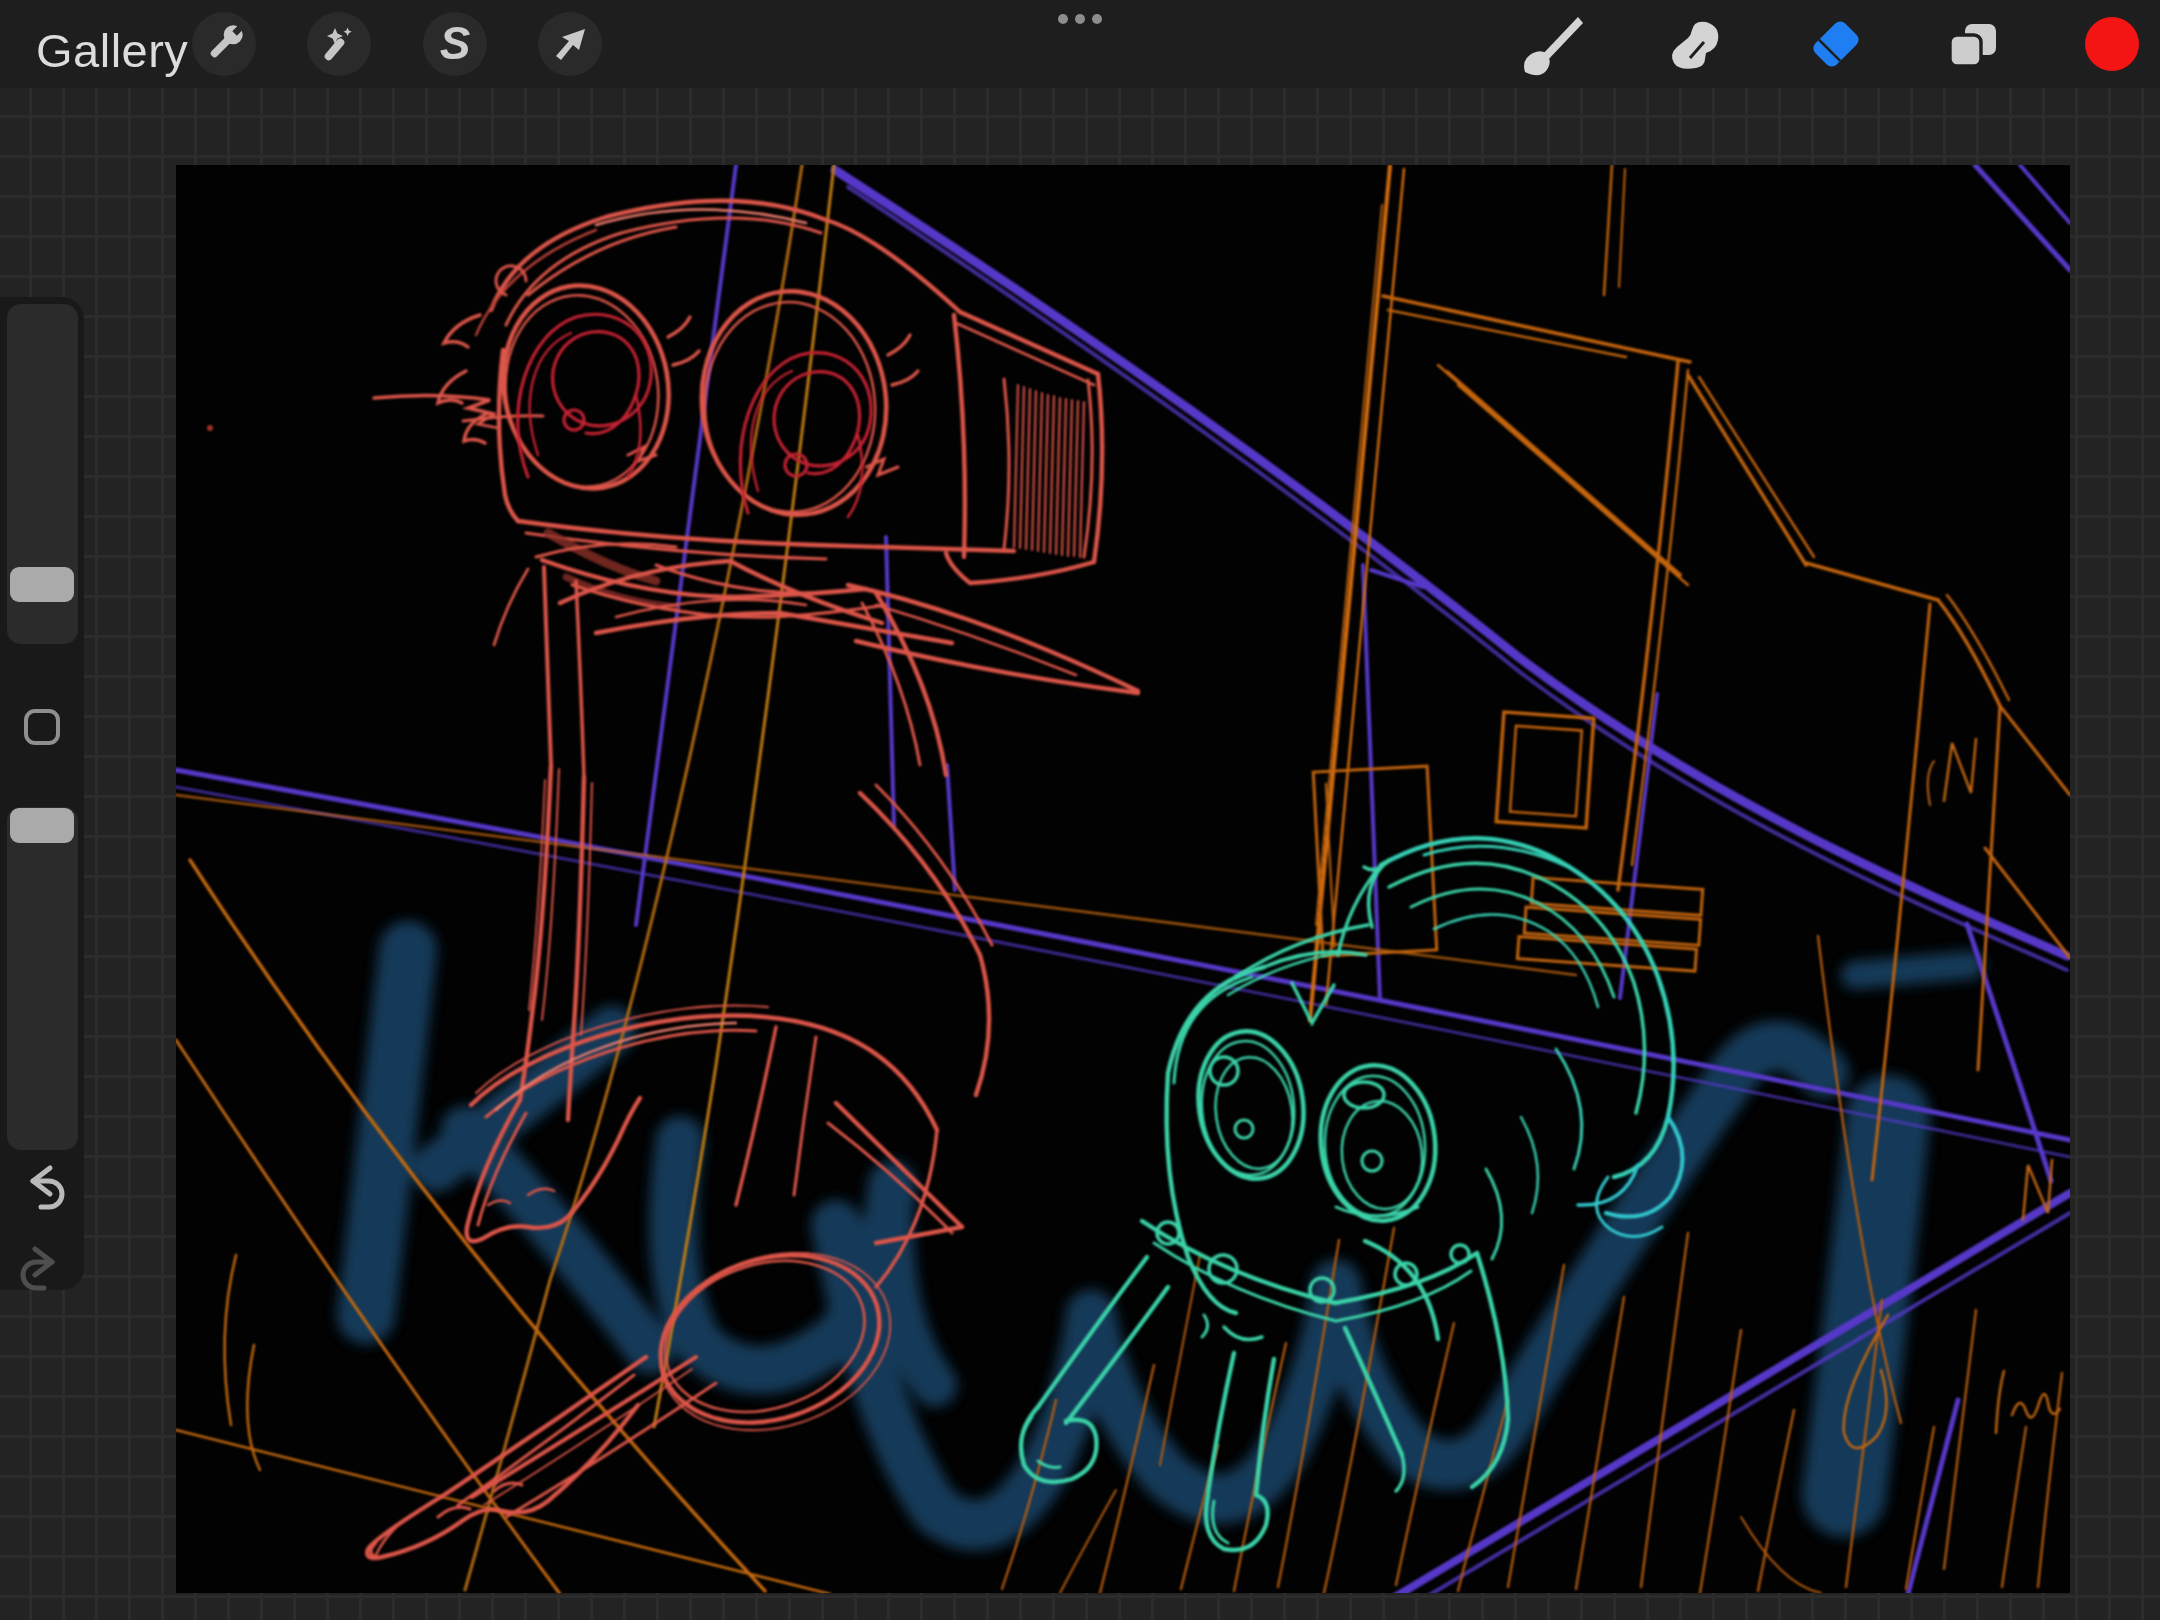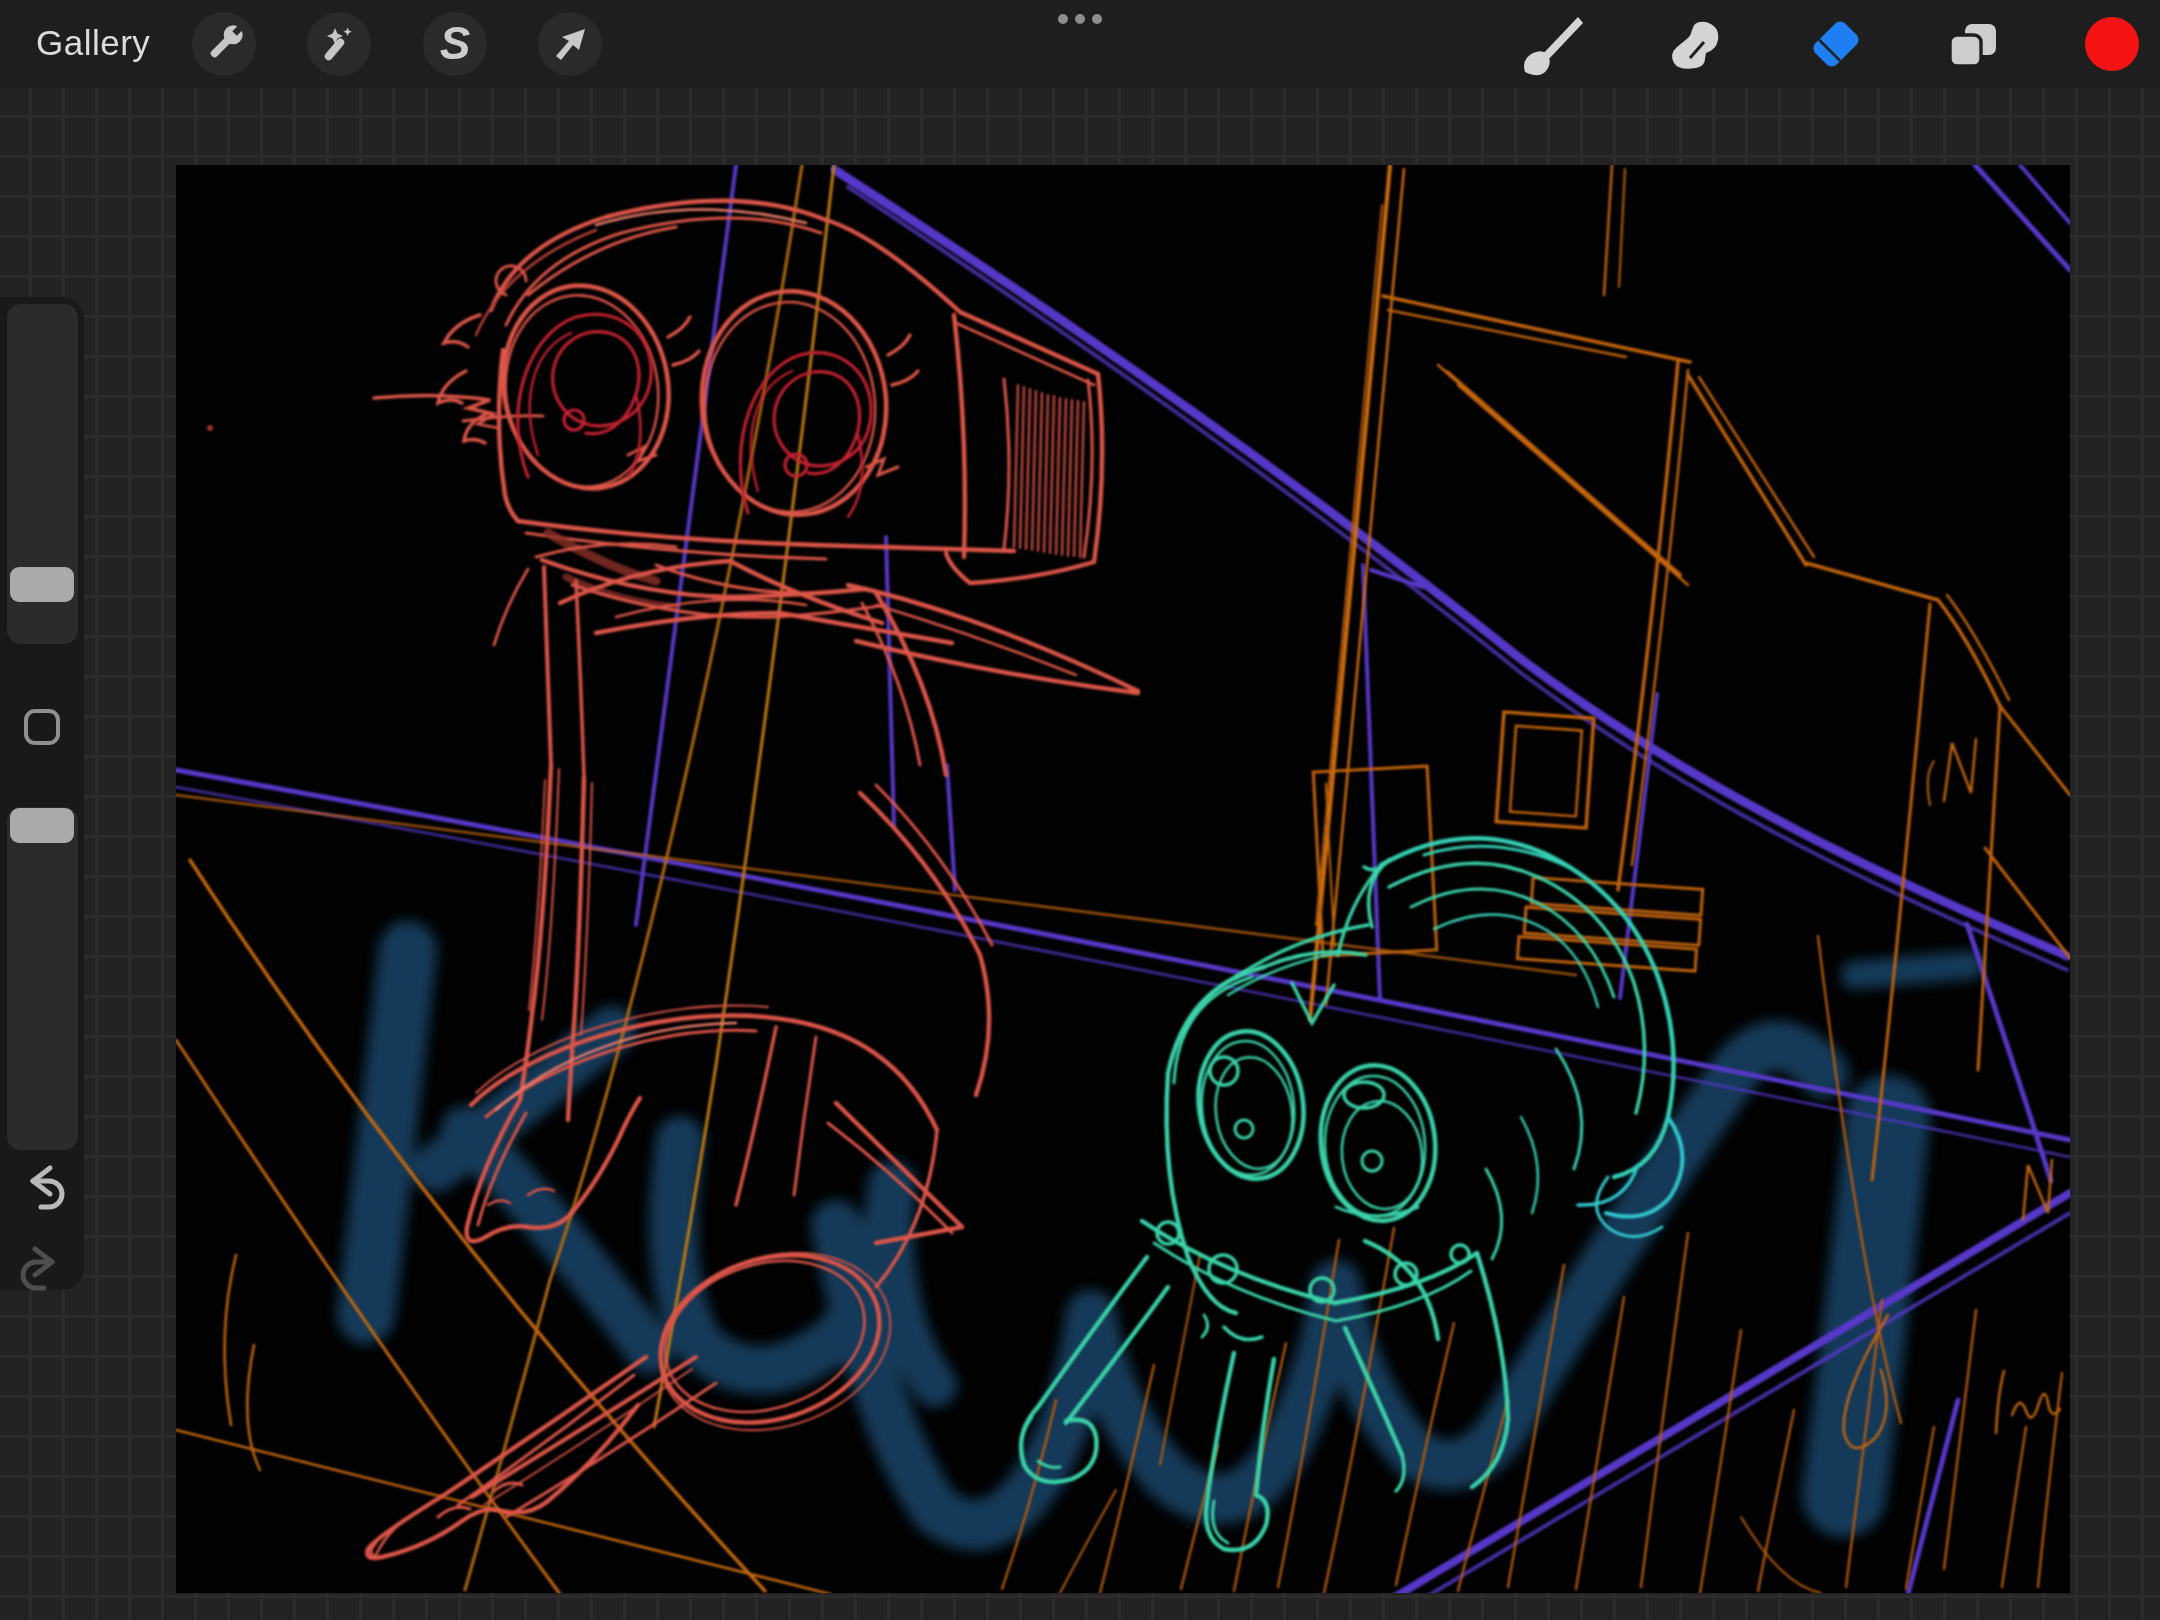--- a/index.html
+++ b/index.html
@@ -1,20 +1,20 @@
 <!DOCTYPE html>
 <html><head>
 <meta charset="utf-8">
 <style>
 html,body{-webkit-font-smoothing:antialiased;margin:0;padding:0;width:2160px;height:1620px;overflow:hidden;background:#232323;font-family:"Liberation Sans",sans-serif;}
 #bg{position:absolute;left:0;top:88px;width:2160px;height:1532px;
 background-image:linear-gradient(#2c2c2c 3px,transparent 3px),linear-gradient(90deg,#2c2c2c 3px,transparent 3px);
 background-size:33px 40px;background-position:-4px 27px;}
 #toolbar{position:absolute;left:0;top:0;width:2160px;height:88px;background:#1e1e1e;}
-.gal{position:absolute;left:36px;top:23px;font-size:35px;color:#dcdcdc;letter-spacing:.5px;}
+.gal{position:absolute;left:36px;top:23px;font-size:47px;color:#dcdcdc;letter-spacing:.5px;}
 .cir{position:absolute;top:12px;width:64px;height:64px;border-radius:50%;background:#2a2a2a;}
 #canvas{position:absolute;left:176px;top:165px;width:1894px;height:1428px;background:#020202;}
 #sidebar{position:absolute;left:-20px;top:297px;width:104px;height:993px;background:#191919;border-radius:22px;}
 .track{position:absolute;left:7px;width:71px;background:#2b2b2b;border-radius:14px;}
 .handle{position:absolute;left:10px;width:64px;height:35px;background:#aaa;border-radius:9px;}
 #sqbtn{position:absolute;left:24px;top:709px;width:36px;height:36px;border:4px solid #8f8f8f;border-radius:11px;box-sizing:border-box;}
 svg{display:block;}
 </style>
 </head>
 <body>

